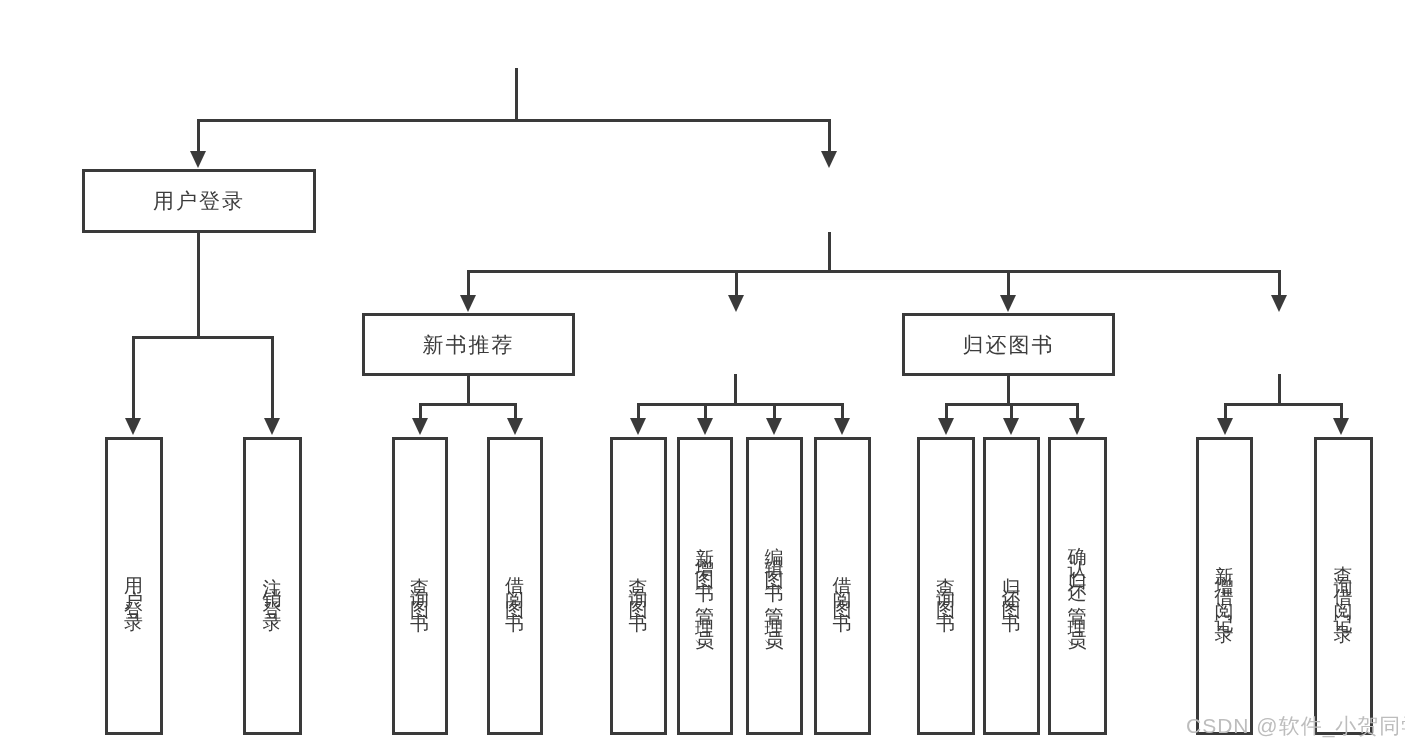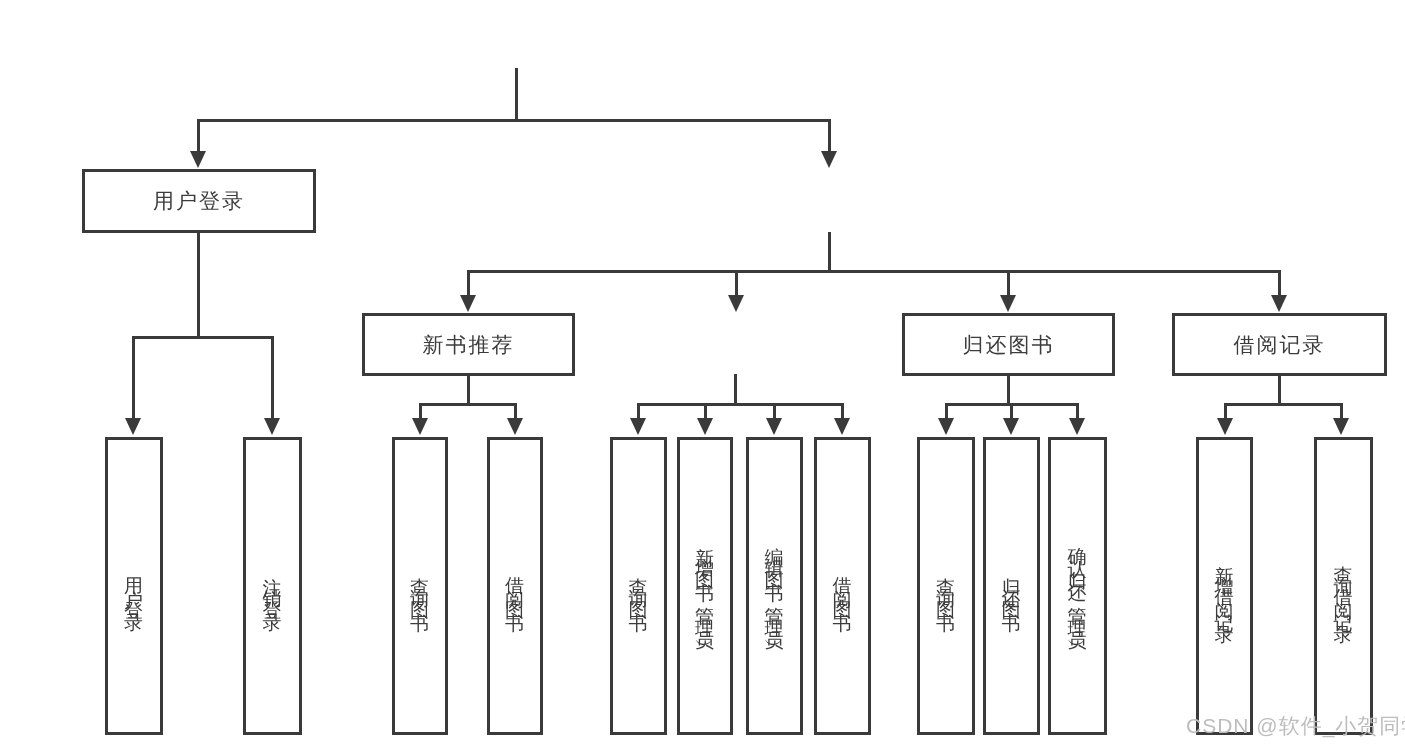--- a/index.html
+++ b/index.html
@@ -92,23 +92,20 @@
   <div class="arrow" style="left:728px;top:295px;"></div>
   <div class="arrow" style="left:1000px;top:295px;"></div>
   <div class="arrow" style="left:1271px;top:295px;"></div>
 
   <div class="box" style="left:362px;top:313px;width:213px;height:63px;">
     <span class="hlabel">新书推荐</span>
   </div>
   <div class="box" style="left:902px;top:313px;width:213px;height:63px;">
     <span class="hlabel">归还图书</span>
   </div>
-  <div class="box" style="left:1172px;top:313px;width:215px;height:63px;">
-    <span class="hlabel">借阅记录</span>
-  </div>
 
   <div class="line" style="left:467px;top:374px;width:3px;height:31px;"></div>
   <div class="line" style="left:419px;top:403px;width:98px;height:3px;"></div>
   <div class="line" style="left:419px;top:403px;width:3px;height:17px;"></div>
   <div class="line" style="left:514px;top:403px;width:3px;height:17px;"></div>
   <div class="arrow" style="left:412px;top:418px;"></div>
   <div class="arrow" style="left:507px;top:418px;"></div>
 
   <div class="line" style="left:734px;top:374px;width:3px;height:31px;"></div>
   <div class="line" style="left:637px;top:403px;width:207px;height:3px;"></div>

